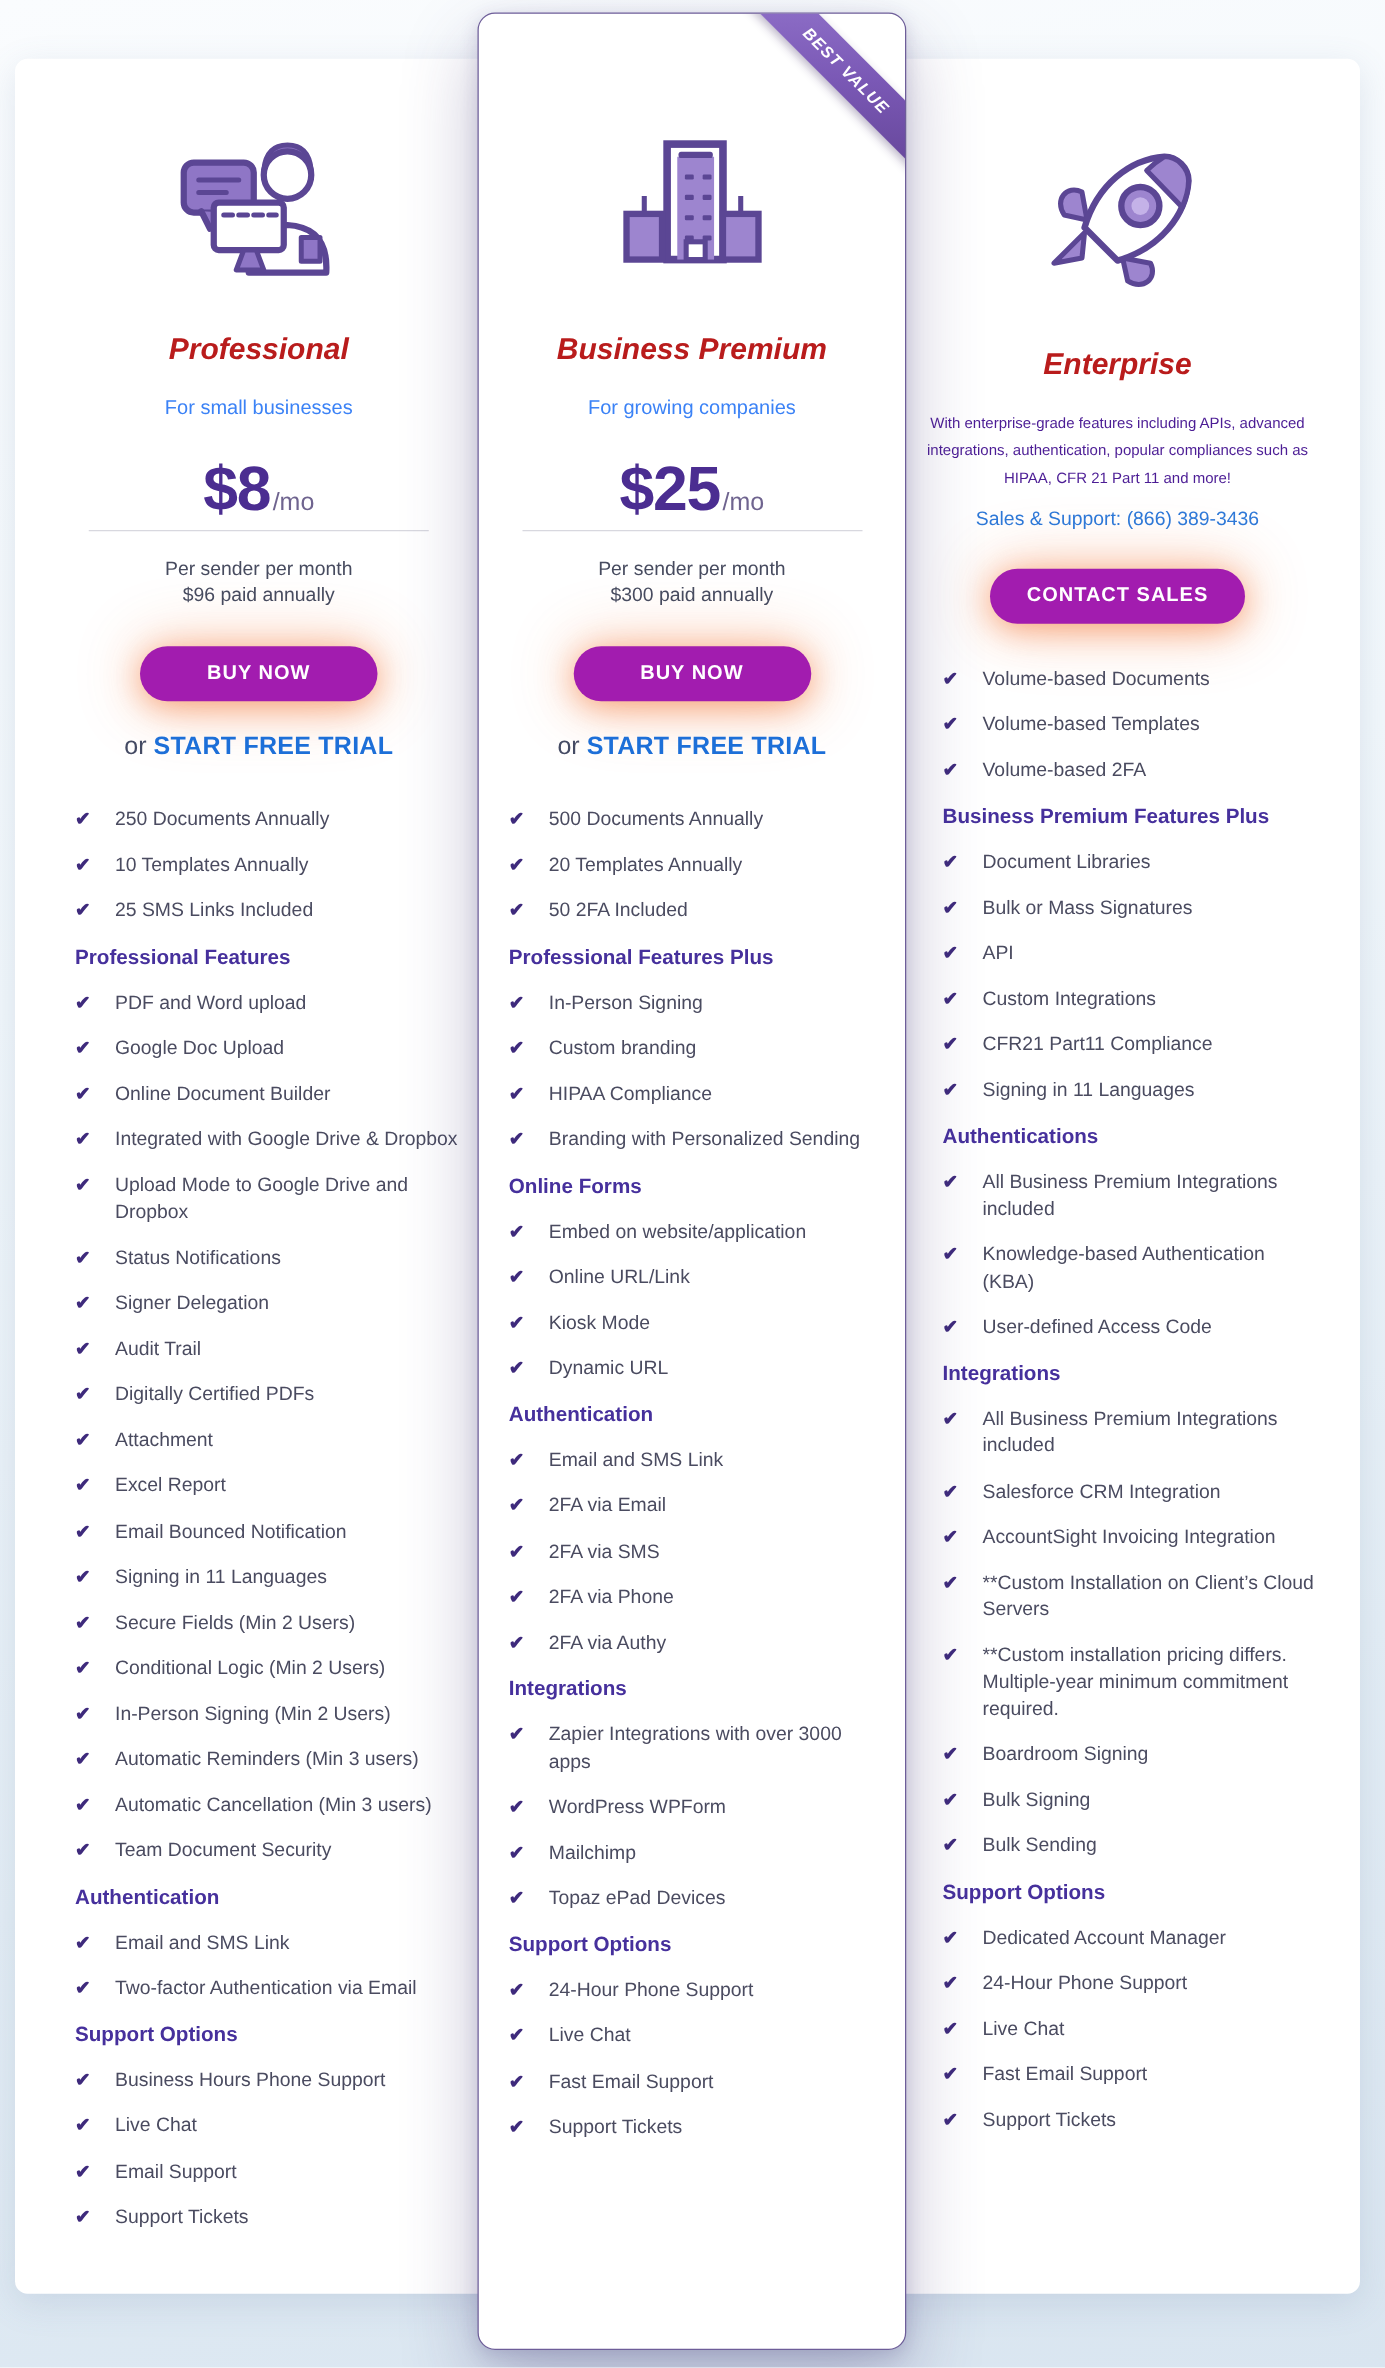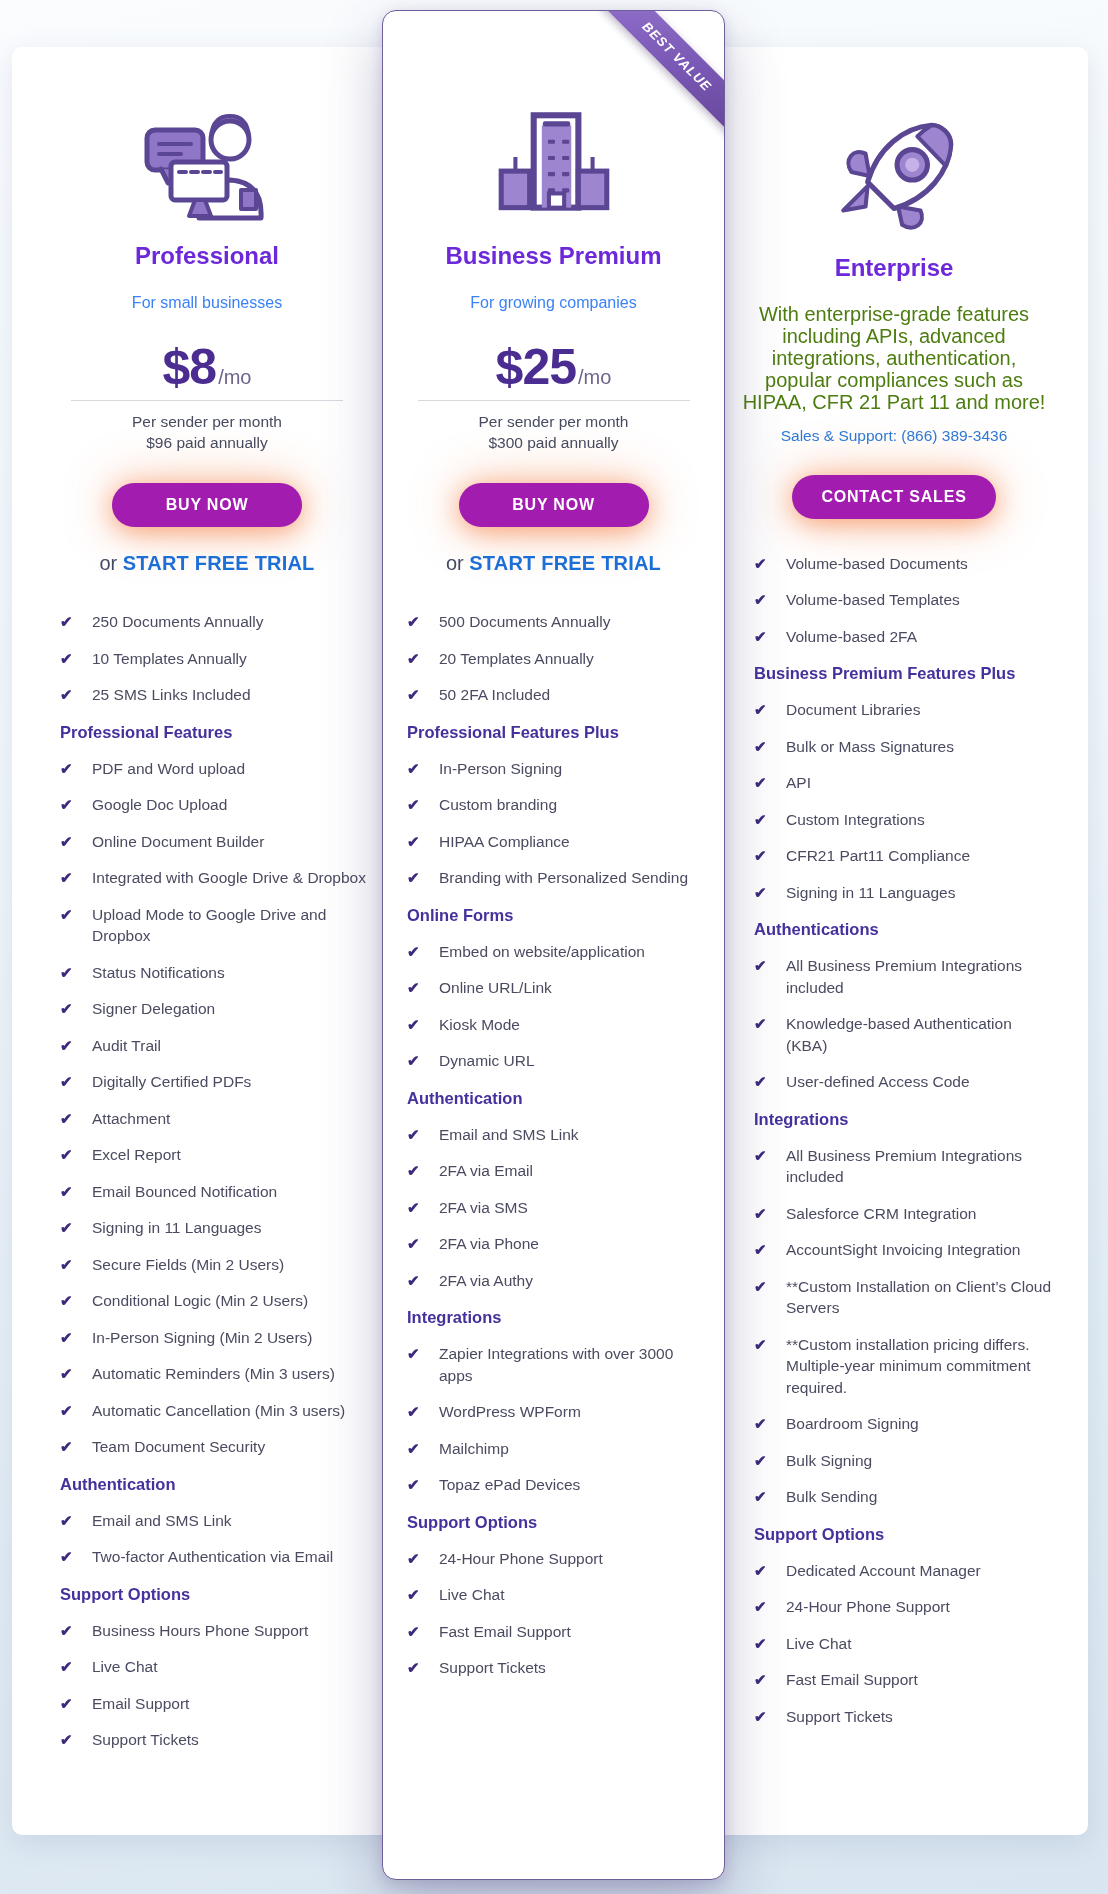--- a/index.html
+++ b/index.html
@@ -8,34 +8,34 @@
     font-family:"Liberation Sans", sans-serif;
     background:linear-gradient(168deg,#fafcfe 0%,#f1f7fb 38%,#e3edf5 72%,#d9e5f0 100%);
   }
   .card{position:absolute;background:#fff;border-radius:10px;box-sizing:border-box;overflow:hidden;text-align:center;}
   .card1{left:12px;top:47px;width:390px;height:1788px;padding-top:56px;box-shadow:0 8px 28px rgba(96,116,156,.16);z-index:1;}
   .card2{left:382px;top:10px;width:343px;height:1870px;padding-top:92px;border:1px solid #6e5e99;border-radius:14px;
          box-shadow:0 26px 60px rgba(73,63,120,.32), 0 4px 14px rgba(73,63,120,.18);z-index:2;}
   .card3{left:700px;top:47px;width:388px;height:1788px;padding-top:68px;box-shadow:0 8px 28px rgba(96,116,156,.16);z-index:1;}
 
   .icon-box{height:122px;display:flex;align-items:center;justify-content:center;}
-  .plan-title{margin-top:16px;font-size:24px;font-weight:700;color:#6d28d9;line-height:30px;}
+  .plan-title{margin-top:40px;font-size:24px;font-weight:700;color:#b91c1c;line-height:30px;font-style:italic;}
   .plan-tagline{margin-top:21px;font-size:16px;color:#3b82f6;line-height:22px;}
   .price-row{margin-top:24px;display:flex;justify-content:center;align-items:baseline;height:58px;}
   .price-big{font-size:50px;font-weight:700;color:#4b2d91;letter-spacing:-1px;}
   .price-period{font-size:20px;color:#6f648f;margin-left:2px;}
   .divider{width:272px;border:none;border-top:1px solid #d8d8df;margin:4px auto 0;}
-  .billing{margin-top:10px;font-size:15.5px;color:#474b5f;line-height:21px;}
+  .billing{margin-top:20px;font-size:15.5px;color:#474b5f;line-height:21px;}
   .cta-btn{display:block;margin:30px auto 0;width:190px;height:44px;border:none;border-radius:22px;cursor:pointer;
            background:#a21caf;color:#fff;font-family:"Liberation Sans",sans-serif;font-size:16px;font-weight:700;letter-spacing:.8px;
            box-shadow:0 4px 26px rgba(243,104,32,.55), 0 0 55px rgba(243,104,32,.30);}
   .cta-btn.wide{width:204px;}
   .trial-row{margin-top:25px;font-size:20px;color:#444a63;}
   .trial-link{color:#1d6fd8;font-weight:700;text-decoration:none;letter-spacing:.2px;}
-  .desc{margin:10px auto 0;width:314px;font-size:20px;color:#4d7c0f;line-height:22px;}
+  .desc{margin:10px auto 0;width:314px;font-size:12px;color:#4c1d95;line-height:22px;}
   .phone-link{display:inline-block;margin-top:14px;font-size:15.5px;color:#2e78d7;text-decoration:none;}
 
   .features{margin-top:36px;text-align:left;}
   .card1 .features{padding:0 34px 0 48px;}
   .card2 .features{padding:0 22px 0 24px;}
   .card3 .features{margin-top:34px;padding:0 32px 0 54px;}
   .frow{display:flex;margin-bottom:15px;line-height:21.5px;}
   .chk{width:18px;flex:0 0 18px;margin-right:14px;color:#3e2a7c;font-size:15px;font-weight:700;}
   .ftext{font-size:15.5px;color:#4a4b60;}
   .ghead{margin:7px 0 15px;font-size:16.5px;font-weight:700;color:#46309c;line-height:22px;}

